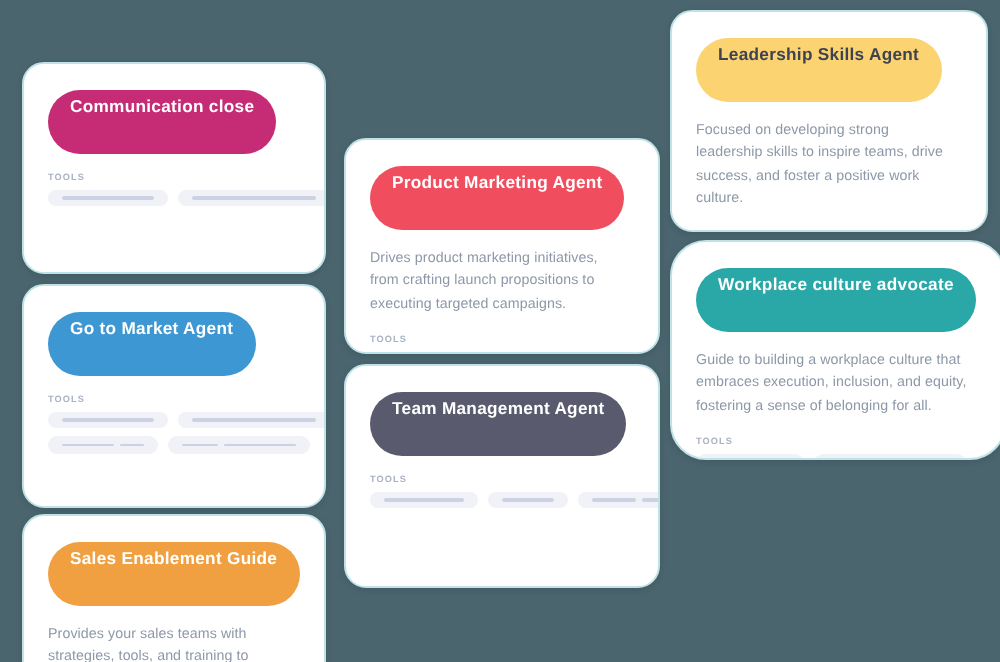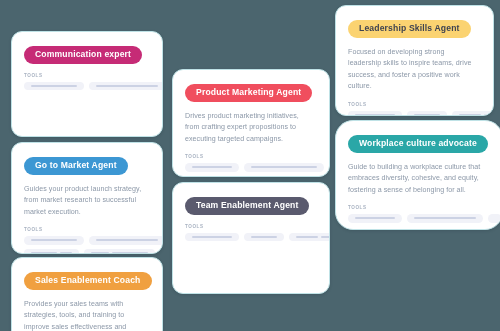--- a/index.html
+++ b/index.html
@@ -30,21 +30,21 @@
     border: 1px solid #bfe2e6;
     border-radius: 11px;
     padding: 11px 12px 10px 12px;
     box-shadow: 0 1px 3px rgba(20, 40, 50, 0.18);
     overflow: hidden;
   }
 
   .pill {
     display: inline-block;
     border-radius: 999px;
-    padding: 4px 11px 5px 11px;
+    padding: 4px 11px 19px 11px;
     font-size: 8.6px;
     font-weight: bold;
     letter-spacing: 0.15px;
     line-height: 1;
     white-space: nowrap;
     color: #ffffff;
   }
 
   .desc {
     margin-top: 9px;
@@ -99,37 +99,36 @@
 
   #card-leadership      { left: 335px; top: 5px;   width: 159px; height: 111px; }
   #card-workplace       { left: 335px; top: 120px; width: 168px; height: 110px; border-radius: 18px; }
 </style>
 </head>
 <body>
 
 <div id="board">
 
   <div class="card" id="card-communication">
-    <span class="pill" style="background: rgb(198, 43, 118); color: rgb(255, 255, 255);">Communication expert</span>
+    <span class="pill" style="background: rgb(198, 43, 118); color: rgb(255, 255, 255);">Communication close</span>
     <div class="tools-label">TOOLS</div>
     <div class="tools-rows">
         <div class="tool-row">
           <div class="tool-chip">
             <div class="tool-bar" style="width: 46px;"></div>
           </div>
           <div class="tool-chip">
             <div class="tool-bar" style="width: 62px;"></div>
           </div>
         </div>
       </div>
   </div>
 
   <div class="card" id="card-gotomarket">
     <span class="pill" style="background: rgb(60, 151, 211); color: rgb(255, 255, 255);">Go to Market Agent</span>
-    <div class="desc">Guides your product launch strategy, from market research to successful market execution.</div>
     <div class="tools-label">TOOLS</div>
     <div class="tools-rows">
         <div class="tool-row">
           <div class="tool-chip">
             <div class="tool-bar" style="width: 46px;"></div>
           </div>
           <div class="tool-chip">
             <div class="tool-bar" style="width: 62px;"></div>
           </div>
         </div>
@@ -140,48 +139,48 @@
           </div>
           <div class="tool-chip">
             <div class="tool-bar" style="width: 18px;"></div>
             <div class="tool-bar" style="width: 36px;"></div>
           </div>
         </div>
       </div>
   </div>
 
   <div class="card" id="card-salesenablement">
-    <span class="pill" style="background: rgb(240, 160, 64); color: rgb(255, 255, 255);">Sales Enablement Coach</span>
+    <span class="pill" style="background: rgb(240, 160, 64); color: rgb(255, 255, 255);">Sales Enablement Guide</span>
     <div class="desc">Provides your sales teams with strategies, tools, and training to improve sales effectiveness and close rates.</div>
     
     
   </div>
 
   <div class="card" id="card-productmarketing">
     <span class="pill" style="background: rgb(240, 78, 94); color: rgb(255, 255, 255);">Product Marketing Agent</span>
-    <div class="desc">Drives product marketing initiatives, from crafting expert propositions to executing targeted campaigns.</div>
+    <div class="desc">Drives product marketing initiatives, from crafting launch propositions to executing targeted campaigns.</div>
     <div class="tools-label">TOOLS</div>
     <div class="tools-rows">
         <div class="tool-row">
           <div class="tool-chip">
             <div class="tool-bar" style="width: 40px;"></div>
           </div>
           <div class="tool-chip">
             <div class="tool-bar" style="width: 66px;"></div>
           </div>
           <div class="tool-chip"></div>
         </div>
         <div class="tool-row">
           <div class="tool-chip"></div>
         </div>
       </div>
   </div>
 
   <div class="card" id="card-teammanagement">
-    <span class="pill" style="background: rgb(90, 90, 110); color: rgb(255, 255, 255);">Team Enablement Agent</span>
+    <span class="pill" style="background: rgb(90, 90, 110); color: rgb(255, 255, 255);">Team Management Agent</span>
     <div class="tools-label">TOOLS</div>
     <div class="tools-rows">
         <div class="tool-row">
           <div class="tool-chip">
             <div class="tool-bar" style="width: 40px;"></div>
           </div>
           <div class="tool-chip">
             <div class="tool-bar" style="width: 26px;"></div>
           </div>
           <div class="tool-chip">
@@ -207,21 +206,21 @@
           <div class="tool-chip">
             <div class="tool-bar" style="width: 22px;"></div>
             <div class="tool-bar" style="width: 14px;"></div>
           </div>
         </div>
       </div>
   </div>
 
   <div class="card" id="card-workplace">
     <span class="pill" style="background: rgb(42, 167, 167); color: rgb(255, 255, 255);">Workplace culture advocate</span>
-    <div class="desc">Guide to building a workplace culture that embraces diversity, cohesive, and equity, fostering a sense of belonging for all.</div>
+    <div class="desc">Guide to building a workplace culture that embraces execution, inclusion, and equity, fostering a sense of belonging for all.</div>
     <div class="tools-label">TOOLS</div>
     <div class="tools-rows">
         <div class="tool-row">
           <div class="tool-chip">
             <div class="tool-bar" style="width: 40px;"></div>
           </div>
           <div class="tool-chip">
             <div class="tool-bar" style="width: 62px;"></div>
           </div>
           <div class="tool-chip"></div>

